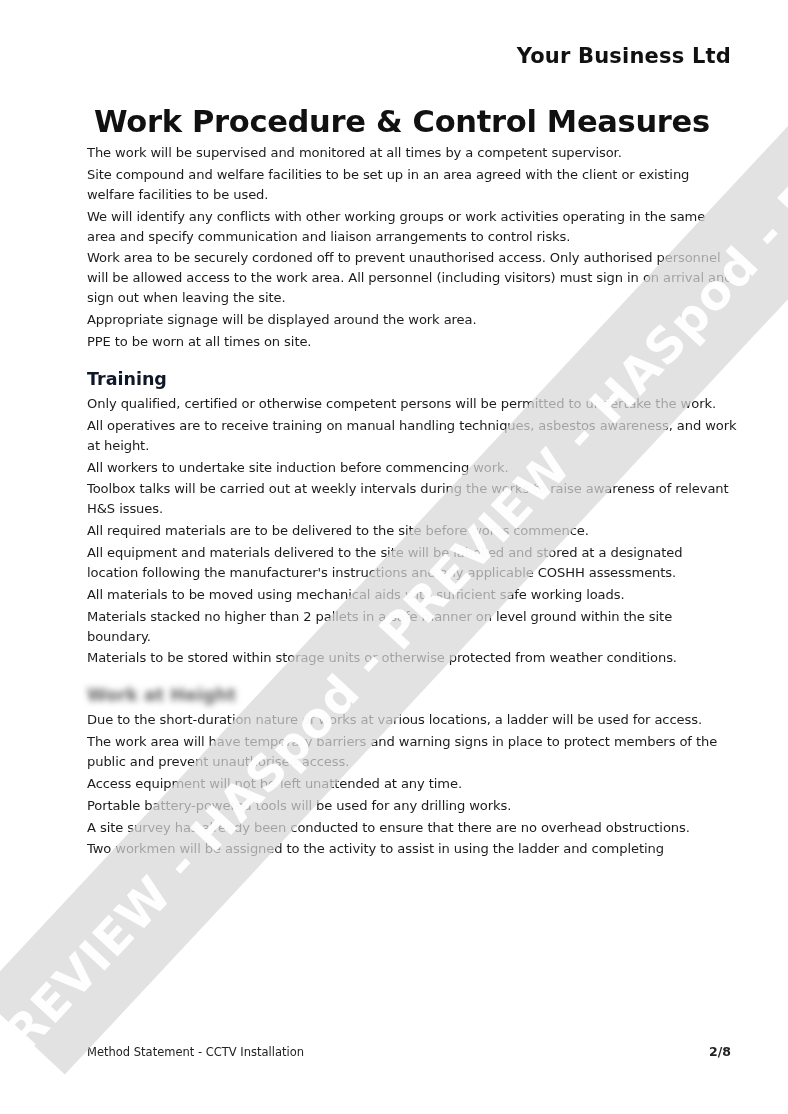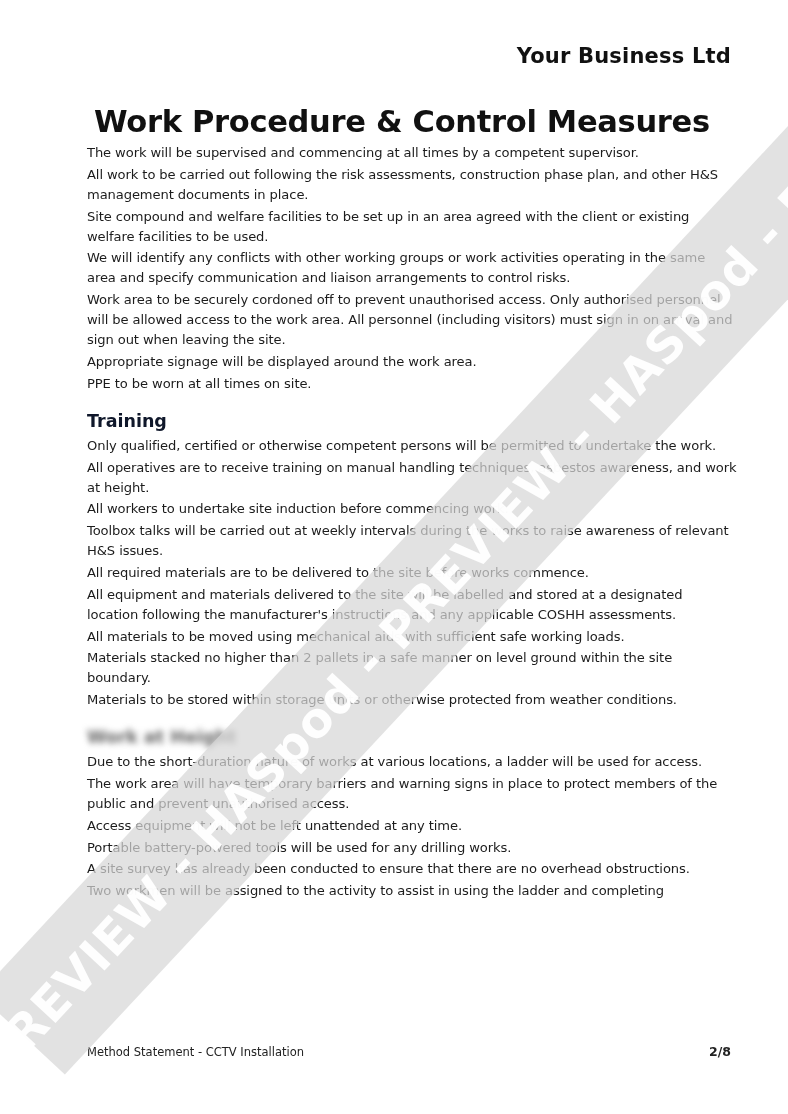--- a/index.html
+++ b/index.html
@@ -106,22 +106,21 @@
 </head>
 <body>
 
 <div class="page">
 
   <div class="company">Your Business Ltd</div>
 
   <h1 class="doc-title">Work Procedure &amp; Control Measures</h1>
 
   <div class="content">
-    <p class="para">The work will be supervised and commencing at all times by a competent supervisor.</p>
-    <p class="para">All work to be carried out following the risk assessments, construction phase plan, and other H&amp;S management documents in place.</p>
+    <p class="para">The work will be supervised and monitored at all times by a competent supervisor.</p>
     <p class="para">Site compound and welfare facilities to be set up in an area agreed with the client or existing welfare facilities to be used.</p>
     <p class="para">We will identify any conflicts with other working groups or work activities operating in the same area and specify communication and liaison arrangements to control risks.</p>
     <p class="para">Work area to be securely cordoned off to prevent unauthorised access. Only authorised personnel will be allowed access to the work area. All personnel (including visitors) must sign in on arrival and sign out when leaving the site.</p>
     <p class="para">Appropriate signage will be displayed around the work area.</p>
     <p class="para">PPE to be worn at all times on site.</p>
 
     <div>
       <h2 class="section-heading">Training</h2>
       <p class="para">Only qualified, certified or otherwise competent persons will be permitted to undertake the work.</p>
       <p class="para">All operatives are to receive training on manual handling techniques, asbestos awareness, and work at height.</p>

